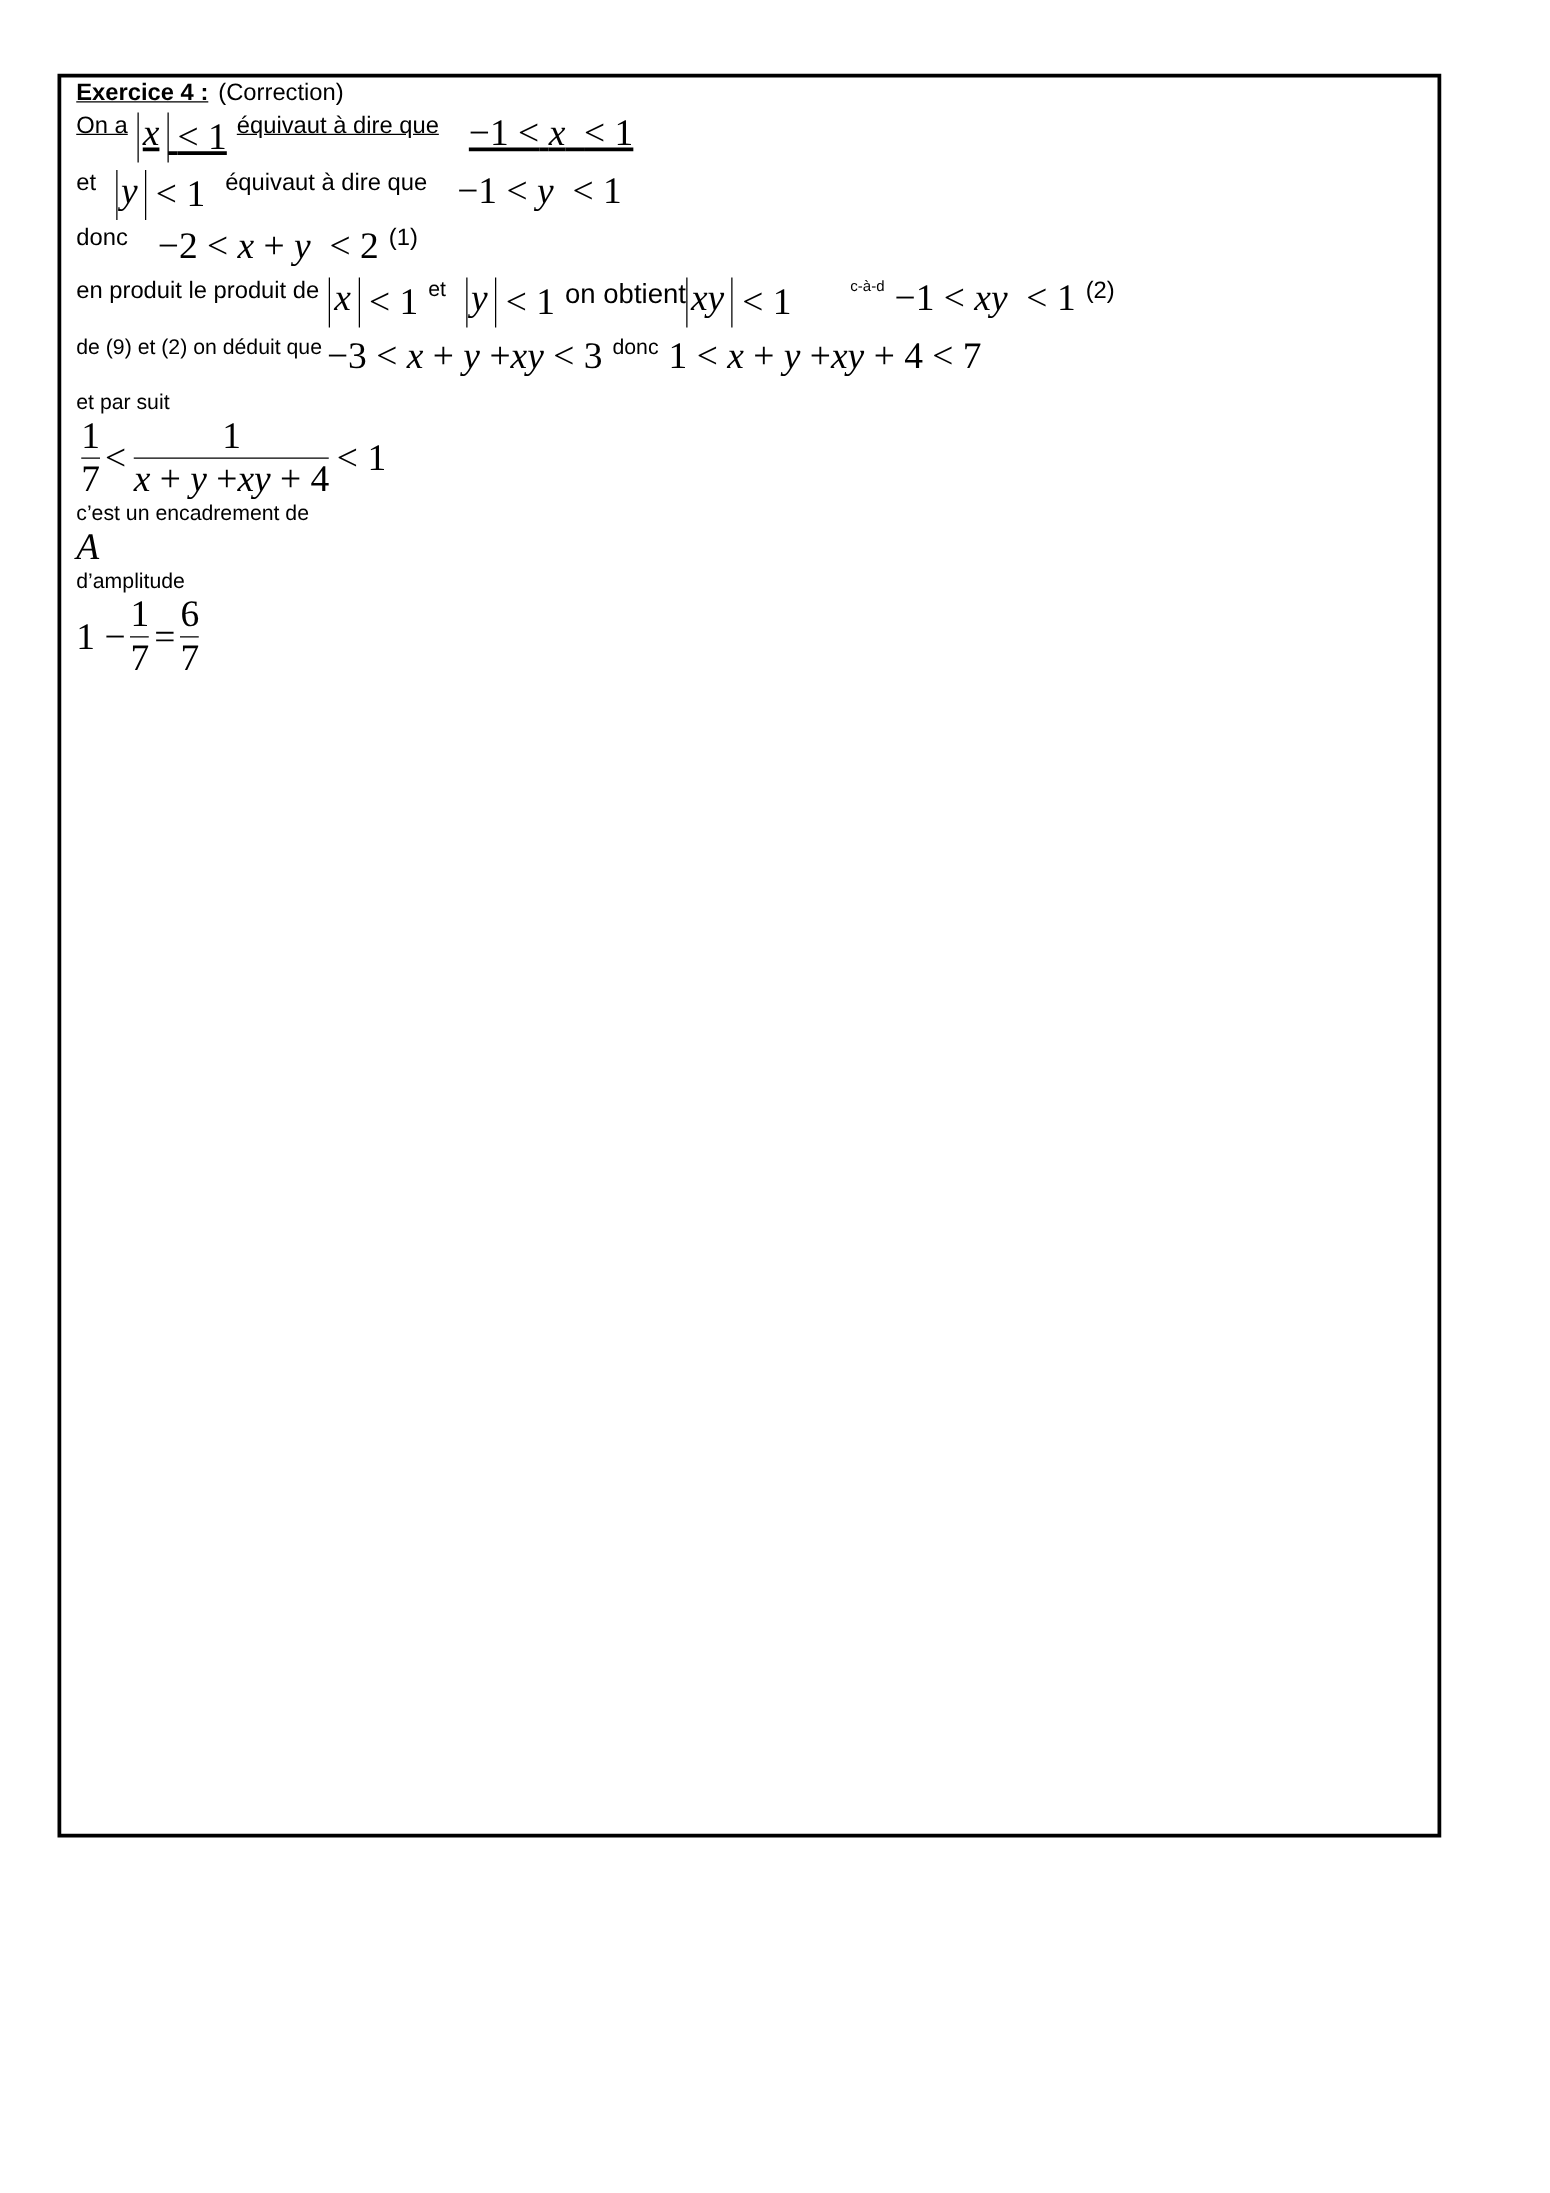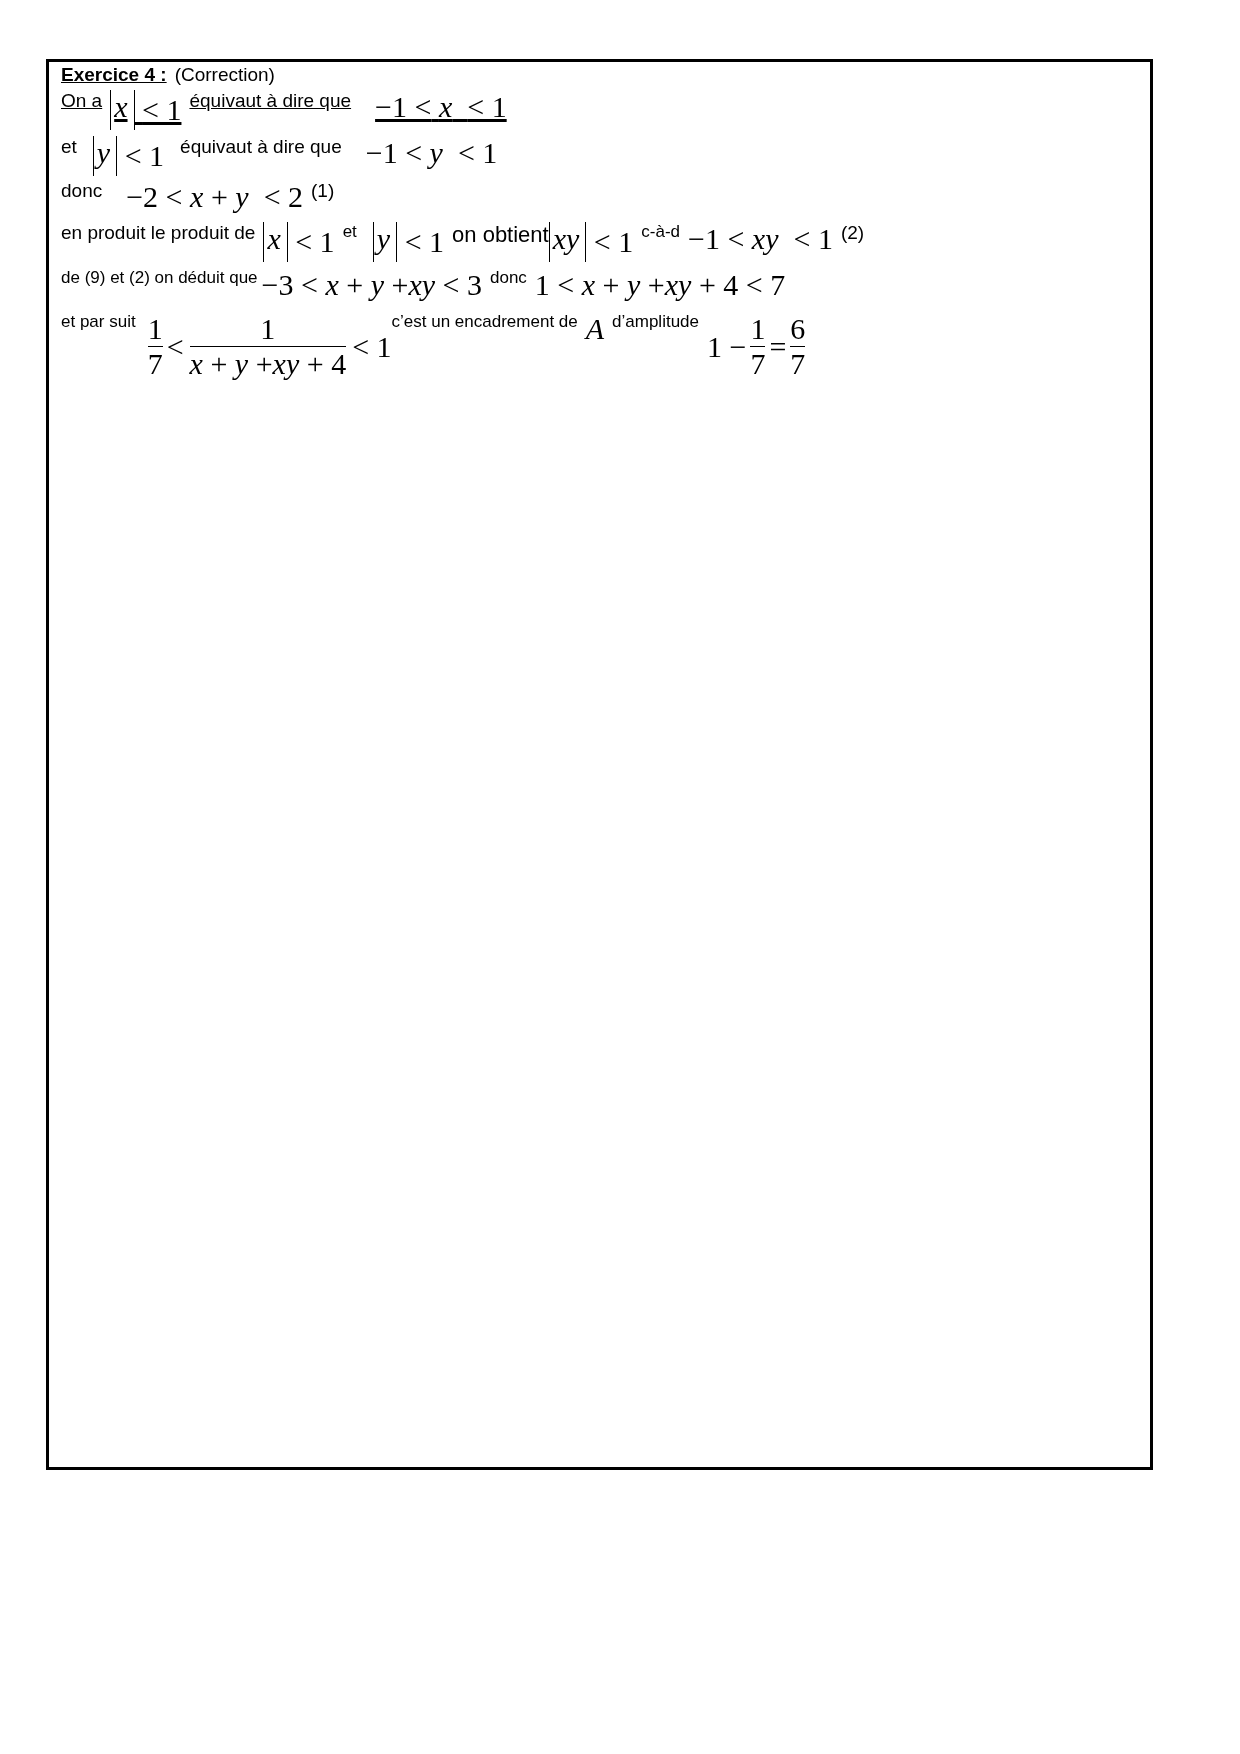--- a/index.html
+++ b/index.html
@@ -95,21 +95,21 @@
       <span class="sp"></span>
     <span class="m">
       <span class="abs"><i>y</i></span>&nbsp;<span>&lt; 1</span>
     </span>
     <span class="sp"></span>
     <span style="font-size:22px;">on obtient</span>
     <span class="m">
       <span class="abs"><i>xy</i></span>&nbsp;<span>&lt; 1</span>
     </span>
     <span class="sp"></span>
-    <span style="font-size:17px;">c-à-d</span>
+    <span style="font-size:12px;margin-left:39px;">c-à-d</span>
     <span class="sp"></span>
     <span class="m">
       <span>−1 &lt;</span>&nbsp;<i>xy</i>&nbsp;&nbsp;<span>&lt; 1</span>
     </span>
     <span class="sp"></span>
     <span>(2)</span>
   </div>
 
   <div class="line" style="top:206px; height:40px; font-size:17px;">
     <span>de (9)  et  (2)  on déduit que</span>
@@ -118,21 +118,21 @@
       <span>−3 &lt;</span>&nbsp;<i>x</i>&nbsp;<span>+</span>&nbsp;<i>y</i>&nbsp;<span>+</span><i>xy</i>&nbsp;<span>&lt; 3</span>
     </span>
     <span class="sp"></span>
     <span>donc</span>
     <span class="sp"></span>
     <span class="m">
       <span>1 &lt;</span>&nbsp;<i>x</i>&nbsp;<span>+</span>&nbsp;<i>y</i>&nbsp;<span>+</span><i>xy</i>&nbsp;<span>+ 4 &lt; 7</span>
     </span>
   </div>
 
-  <div class="line" style="top:250px; height:90px; font-size:17px;">
+  <div class="line" style="top:250px; height:90px; font-size:17px;flex-direction:column;">
     <span>et par suit</span>
     <span class="sp"></span>
     <span class="m">
       <span class="frac">
         <span class="num">1</span>
         <span class="bar"></span>
         <span class="den">7</span>
       </span>
       <span>&lt;</span>
       <span class="frac" style="margin:0 6px;">

